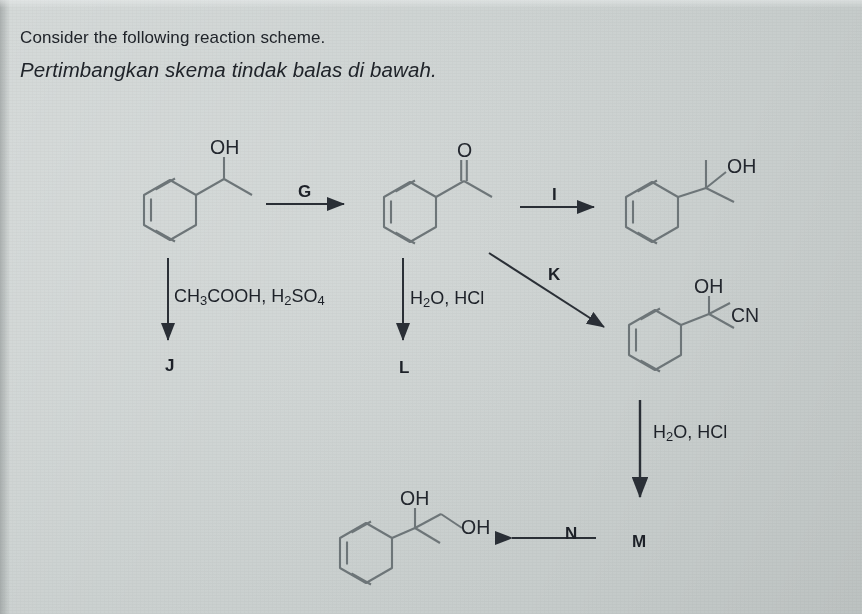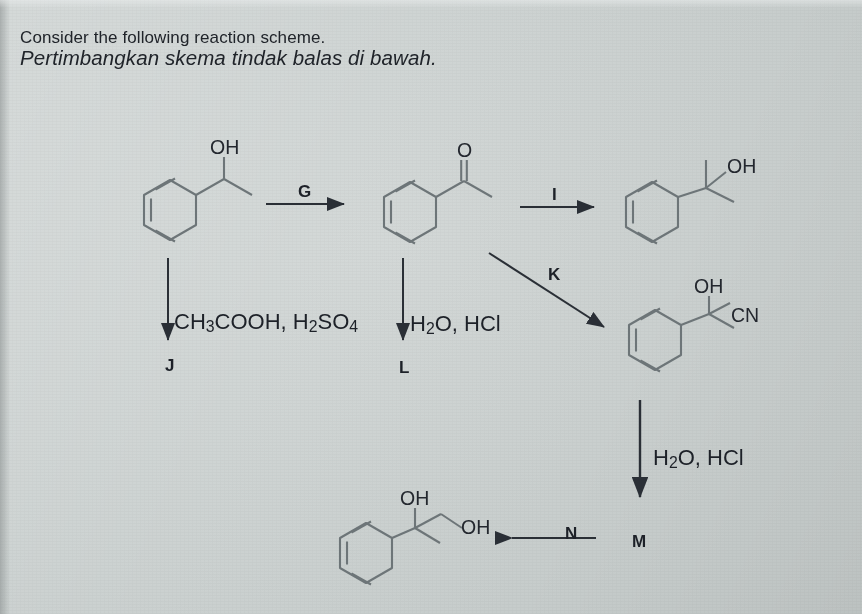--- a/index.html
+++ b/index.html
@@ -49,21 +49,21 @@
     left: 20px;
     color: #20242a;
     white-space: nowrap;
   }
   #prompt-en {
     top: 28px;
     font-size: 17px;
     letter-spacing: 0.1px;
   }
   #prompt-ms {
-    top: 46px;
+    top: 58px;
     font-size: 20.5px;
     font-style: italic;
     letter-spacing: 0.1px;
   }
 
   #scheme {
     position: absolute;
     left: 0;
     top: 0;
     width: 862px;
@@ -77,22 +77,21 @@
   }
   .lbl sub {
     font-size: 0.72em;
     vertical-align: -0.22em;
   }
   .step-letter {
     font-weight: bold;
     font-size: 17px;
   }
   .reagent {
-    font-size: 22px;
-    margin-top: 24px;
+    font-size: 18px;
   }
   .atom {
     font-size: 19.5px;
     color: #23272e;
   }
 </style>
 </head>
 <body>
 
 <div id="paper"></div>

